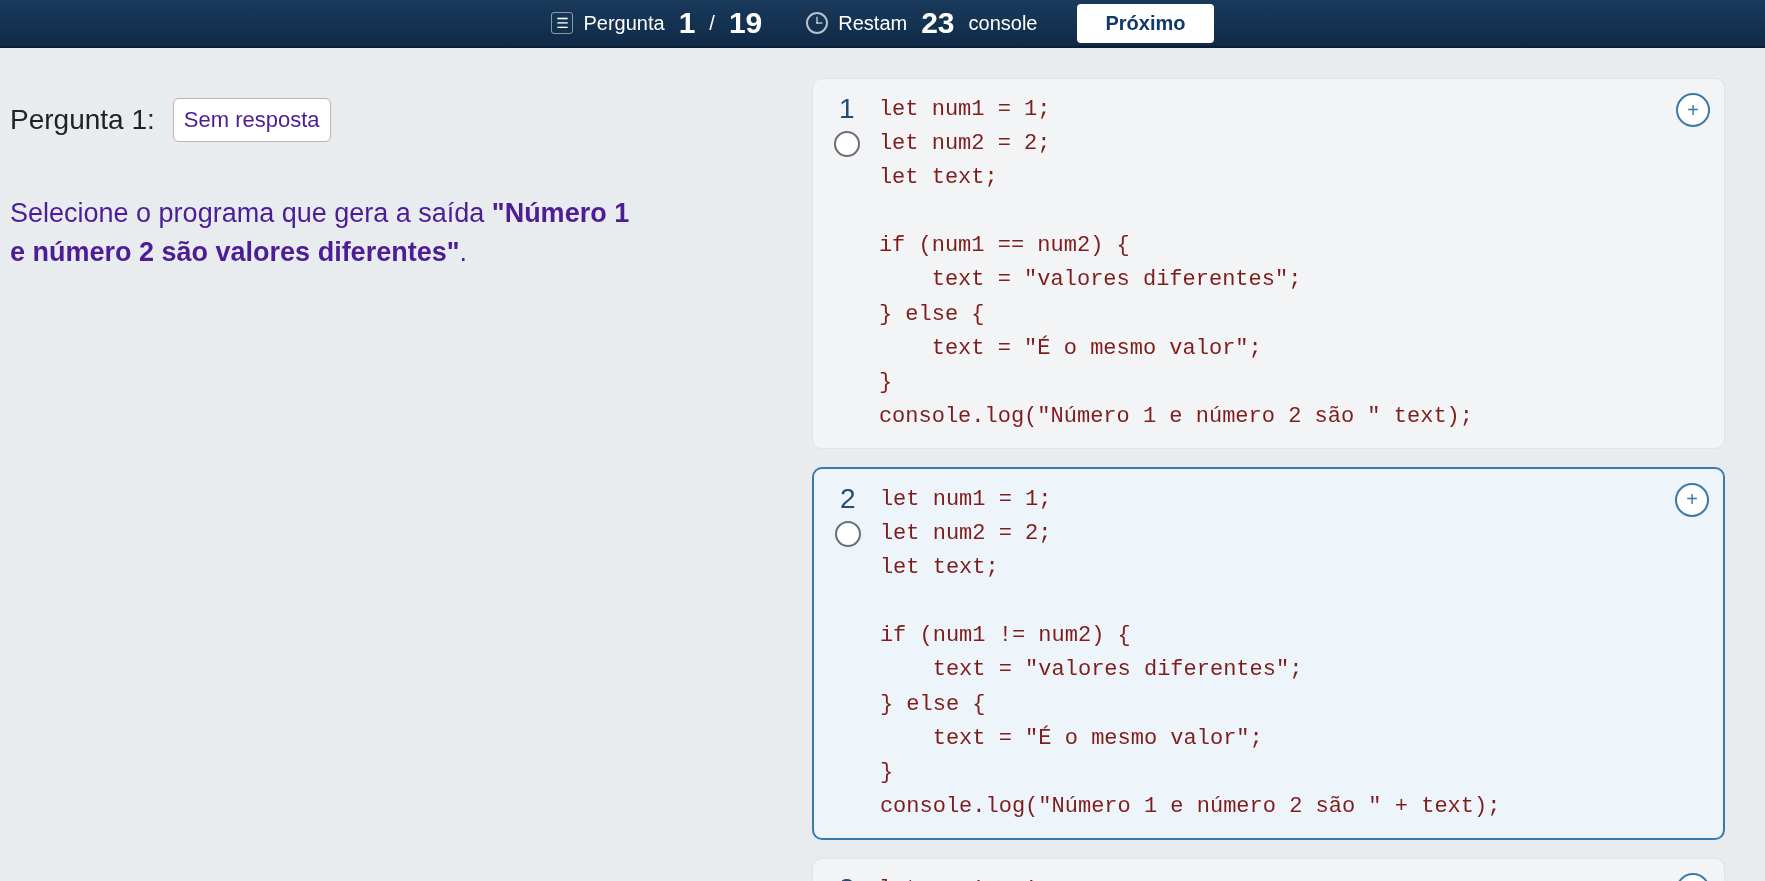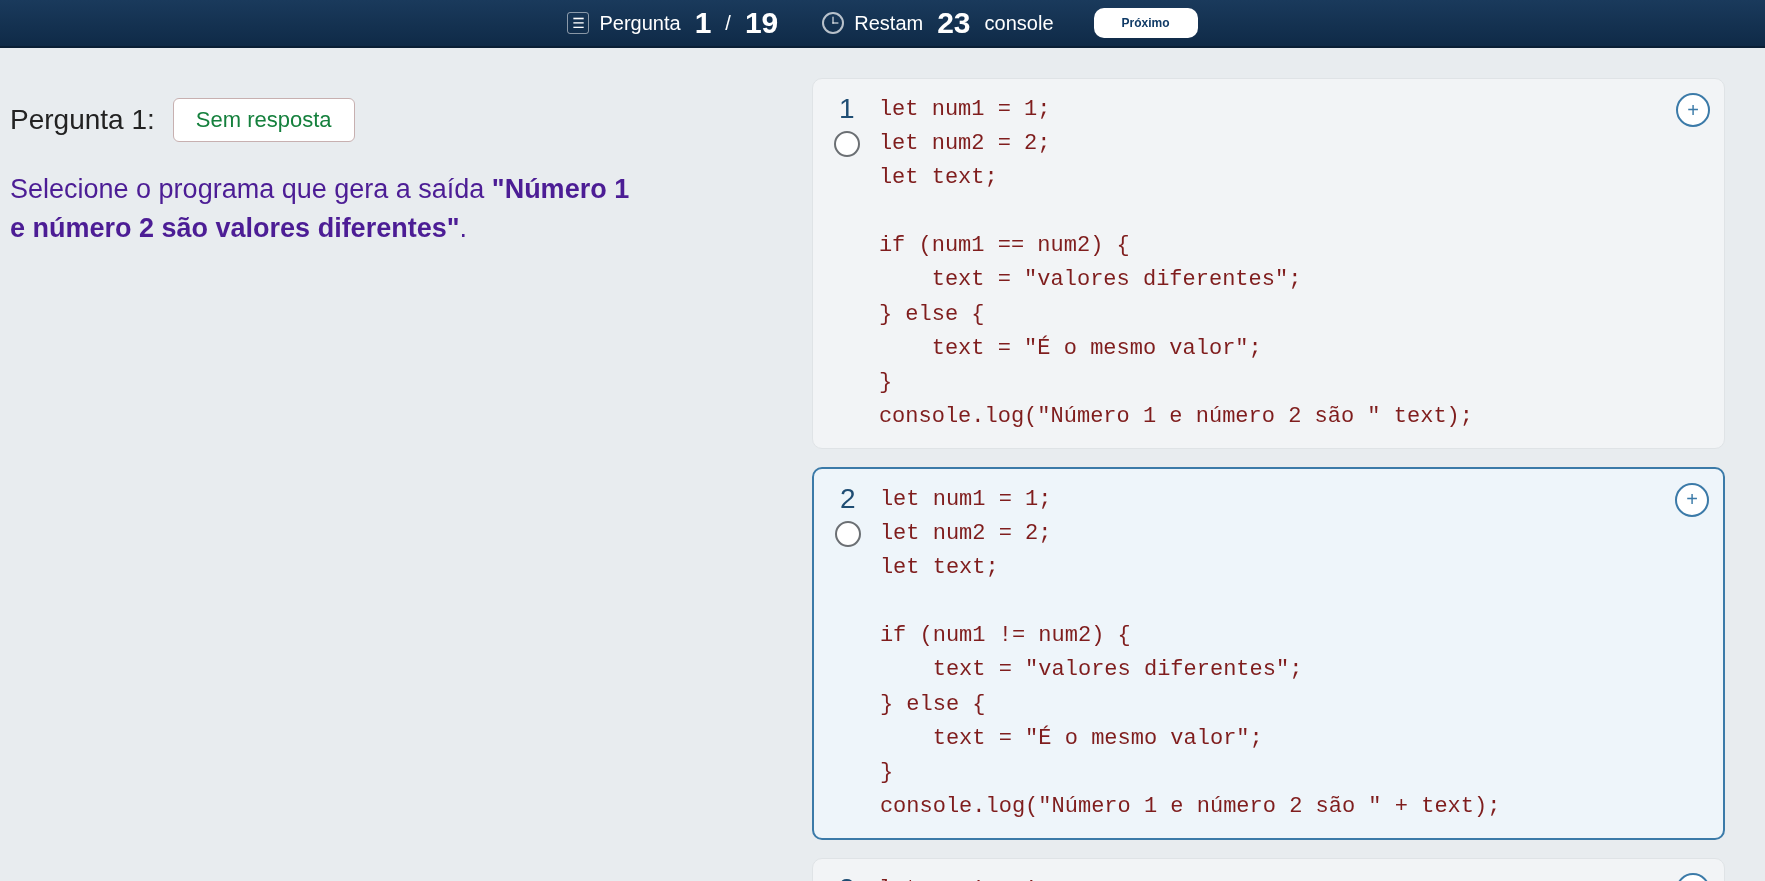--- a/index.html
+++ b/index.html
@@ -28,36 +28,36 @@
   }
   .topbar .clock {
     width:22px;height:22px;border:2px solid rgba(255,255,255,.7);border-radius:50%;
     position:relative;
   }
   .topbar .clock::before{content:"";position:absolute;left:50%;top:50%;width:1px;height:7px;background:#fff;transform:translate(-50%,-90%);}
   .topbar .clock::after{content:"";position:absolute;left:50%;top:50%;width:6px;height:1px;background:#fff;transform:translate(-10%,-50%);}
   .topbar .big { font-size: 30px; font-weight: 600; margin:0 4px;}
   .next-btn {
     background: #fff; color: #0f3a66; font-weight:600;
-    border-radius: 10px; padding: 8px 28px; font-size:12px;
+    border-radius: 4px; padding: 8px 28px; font-size:20px;
     border:none; cursor:pointer;
   }
   .content {
     display: flex;
     height: calc(100% - 48px);
   }
   .left {
     width: 46%;
     padding: 50px 30px 30px 10px;
   }
-  .q-row { display:flex; align-items:center; gap:18px; margin-bottom:28px;}
+  .q-row { display:flex; align-items:center; gap:18px; margin-bottom:52px;}
   .q-label { font-size: 28px; color:#222; }
   .status-chip {
-    border:1px solid #c7b0b0; background:#fff; color:#15803d;
-    padding:8px 22px; border-radius:6px; font-size:22px;
+    border:1px solid #c7b0b0; background:#fff; color:#4c1d95;
+    padding:8px 10px; border-radius:6px; font-size:22px;
   }
   .prompt {
     font-size: 27px; color:#4c1d95; line-height:1.45; max-width:640px;
   }
   .prompt b { font-weight:700; }
   .right {
     width: 54%;
     padding: 30px 40px 0 0;
     display:flex; flex-direction:column; gap:18px;
     overflow:hidden;

